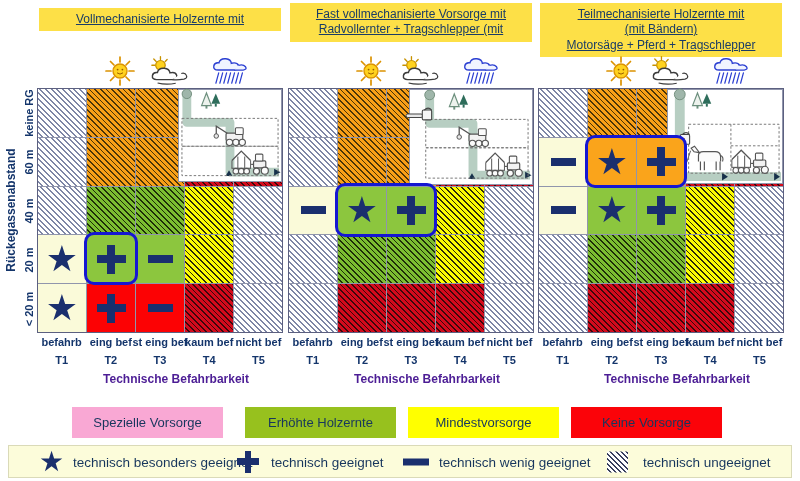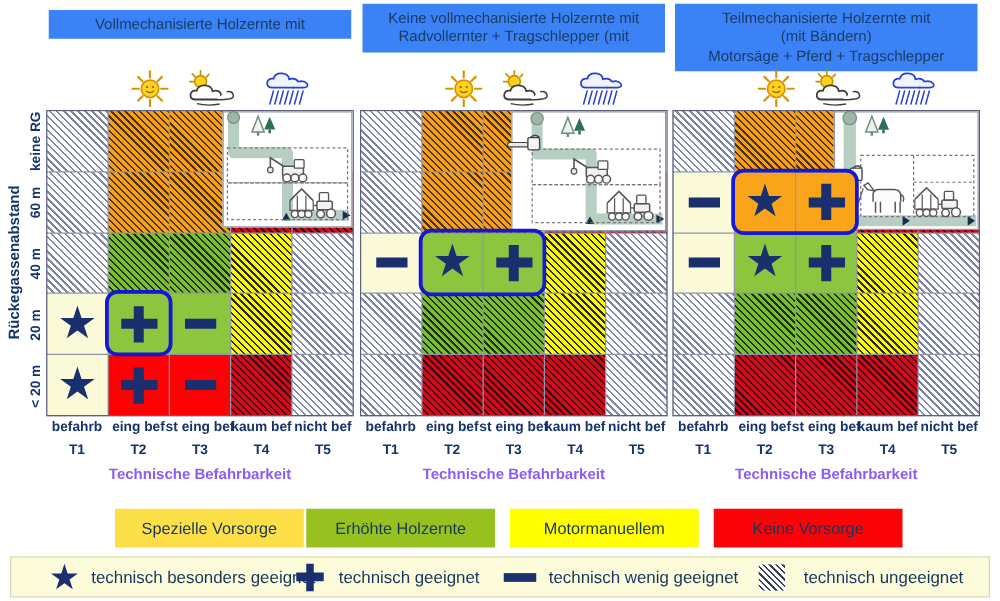--- a/index.html
+++ b/index.html
@@ -1,20 +1,20 @@
 <!DOCTYPE html>
 <html><head>
 <meta charset="utf-8">
 <style>
   html,body{margin:0;padding:0;background:#fff;}
   .stage{position:relative;width:800px;height:481px;background:#fff;overflow:hidden;
          font-family:"Liberation Sans","DejaVu Sans",sans-serif;}
   .panel{position:absolute;top:0;width:246px;height:400px;}
-  .title-box{position:absolute;left:2px;right:2px;top:8px;background:#3b82f6;color:#1A3C66;
-             font-size:12px;line-height:1.28;text-align:center;padding:4px 2px;}
+  .title-box{position:absolute;left:2px;right:2px;top:8px;background:#fde047;color:#1A3C66;
+             font-size:12px;line-height:1.28;text-align:center;padding:4px 2px;text-decoration:underline;}
   .title-box.three{top:3px;}
   .weather-row{position:absolute;top:55px;left:0;width:246px;height:32px;}
   .wicon{position:absolute;width:42px;height:32px;top:0;}
   .w0{left:62px;}.w1{left:112px;}.w2{left:172px;}
   .wicon svg{width:100%;height:100%;display:block;overflow:visible;}
   .grid{position:absolute;top:88px;left:0;width:246px;height:245px;display:grid;
         grid-template-columns:repeat(5,1fr);grid-template-rows:repeat(5,1fr);gap:1px;
         background:#9095AC;border:1.5px solid #5C6080;box-sizing:border-box;}
   .cell{display:flex;align-items:center;justify-content:center;}
   .has-sym{position:relative;z-index:2;}
@@ -39,21 +39,21 @@
   .sym-minus.sm{width:26px;height:7px;}
   .sym-star.sm{font-size:28px;}
   .hl{position:absolute;border:3.5px solid #1517D2;border-radius:10px;z-index:3;box-sizing:border-box;}
   .illu{position:absolute;top:0;right:0;background:#fff;border:1px solid #9095AC;box-sizing:border-box;z-index:1;}
   .illu svg{width:100%;height:100%;display:block;overflow:visible;}
   .illu.harvester{width:104px;height:93px;}
   .illu.harvester-chainsaw{width:124px;height:96px;}
   .illu.horse-logging{width:116px;height:95px;}
   .xcat{position:absolute;top:336px;transform:translateX(-50%);font-weight:bold;font-size:11px;color:#14356B;white-space:nowrap;}
   .xtier{position:absolute;top:354px;transform:translateX(-50%);font-weight:bold;font-size:11px;color:#14356B;}
-  .x-title{position:absolute;top:372px;left:0;width:246px;text-align:center;font-weight:bold;font-size:12px;color:#8b5cf6;}
+  .x-title{position:absolute;top:372px;left:16px;width:246px;text-align:center;font-weight:bold;font-size:12px;color:#4c1d95;}
   .ylab{position:absolute;left:29px;transform:translate(-50%,-50%) rotate(-90deg);font-weight:bold;font-size:11px;color:#14356B;white-space:nowrap;}
   .y-title{position:absolute;left:11px;top:210px;transform:translate(-50%,-50%) rotate(-90deg);
            font-weight:bold;font-size:12px;color:#14356B;white-space:nowrap;}
   .care-box{position:absolute;top:407px;width:151px;height:31px;display:flex;align-items:center;justify-content:center;
             font-size:13px;color:#17365D;}
   .suit{position:absolute;top:445px;left:8px;width:784px;height:33px;background:#FCFCDA;border:1px solid #DADAB8;box-sizing:border-box;}
   .suit-sym{position:absolute;top:50%;transform:translateY(-50%);}
   .suit-label{position:absolute;top:50%;transform:translateY(-50%);font-size:13.5px;color:#17365D;white-space:nowrap;}
   .hatch-sw{width:21px;height:21px;background:repeating-linear-gradient(45deg,#fff 0 2.2px,#39405E 2.2px 3.6px);}
 </style>
@@ -207,21 +207,21 @@
         <span class="xcat" style="left: 123px;">st eing bef</span>
         <span class="xtier" style="left: 123px;">T3</span>
         <span class="xcat" style="left: 172.2px;">kaum bef</span>
         <span class="xtier" style="left: 172.2px;">T4</span>
         <span class="xcat" style="left: 221.4px;">nicht bef</span>
         <span class="xtier" style="left: 221.4px;">T5</span>
         <div class="x-title">Technische Befahrbarkeit</div>
       </div>
       <div class="panel" style="left: 288px;">
         <div class="title-box three">
-          <div>Keine vollmechanisierte Holzernte mit</div>
+          <div>Fast vollmechanisierte Vorsorge mit</div>
           <div>Radvollernter + Tragschlepper (mit</div>
         </div>
         <div class="weather-row">
           <span class="wicon w0">
             <svg viewBox="0 0 40 32" xmlns="http://www.w3.org/2000/svg">
   <g stroke="#DB9200" stroke-width="1.7" stroke-linecap="round">
     <line x1="20" y1="2" x2="20" y2="7"></line>
                 <line x1="20" y1="25" x2="20" y2="30"></line>
     <line x1="6" y1="16" x2="11" y2="16"></line>
                 <line x1="29" y1="16" x2="34" y2="16"></line>
@@ -499,28 +499,28 @@
         <span class="xcat" style="left: 123px;">st eing bef</span>
         <span class="xtier" style="left: 123px;">T3</span>
         <span class="xcat" style="left: 172.2px;">kaum bef</span>
         <span class="xtier" style="left: 172.2px;">T4</span>
         <span class="xcat" style="left: 221.4px;">nicht bef</span>
         <span class="xtier" style="left: 221.4px;">T5</span>
         <div class="x-title">Technische Befahrbarkeit</div>
       </div>
     </div>
   <div id="care-legend">
-      <div class="care-box" style="left: 92px; background: #fde047;">
+      <div class="care-box" style="left: 72px; background: #f9a8d4;">
         <span>Spezielle Vorsorge</span>
       </div>
       <div class="care-box" style="left: 245px; background: rgb(151, 193, 30);">
         <span>Erhöhte Holzernte</span>
       </div>
       <div class="care-box" style="left: 408px; background: rgb(255, 255, 0);">
-        <span>Motormanuellem</span>
+        <span>Mindestvorsorge</span>
       </div>
       <div class="care-box" style="left: 571px; background: rgb(251, 3, 9);">
         <span>Keine Vorsorge</span>
       </div>
     </div>
   <div class="suit" id="suit-legend">
       <span class="sym-star sm suit-sym" style="left: 30px;">★</span>
       <span class="suit-label" style="left: 64px;">technisch besonders geeignet</span>
       <div class="sym-plus sm suit-sym" style="left: 228px;"></div>
       <span class="suit-label" style="left: 262px;">technisch geeignet</span>

